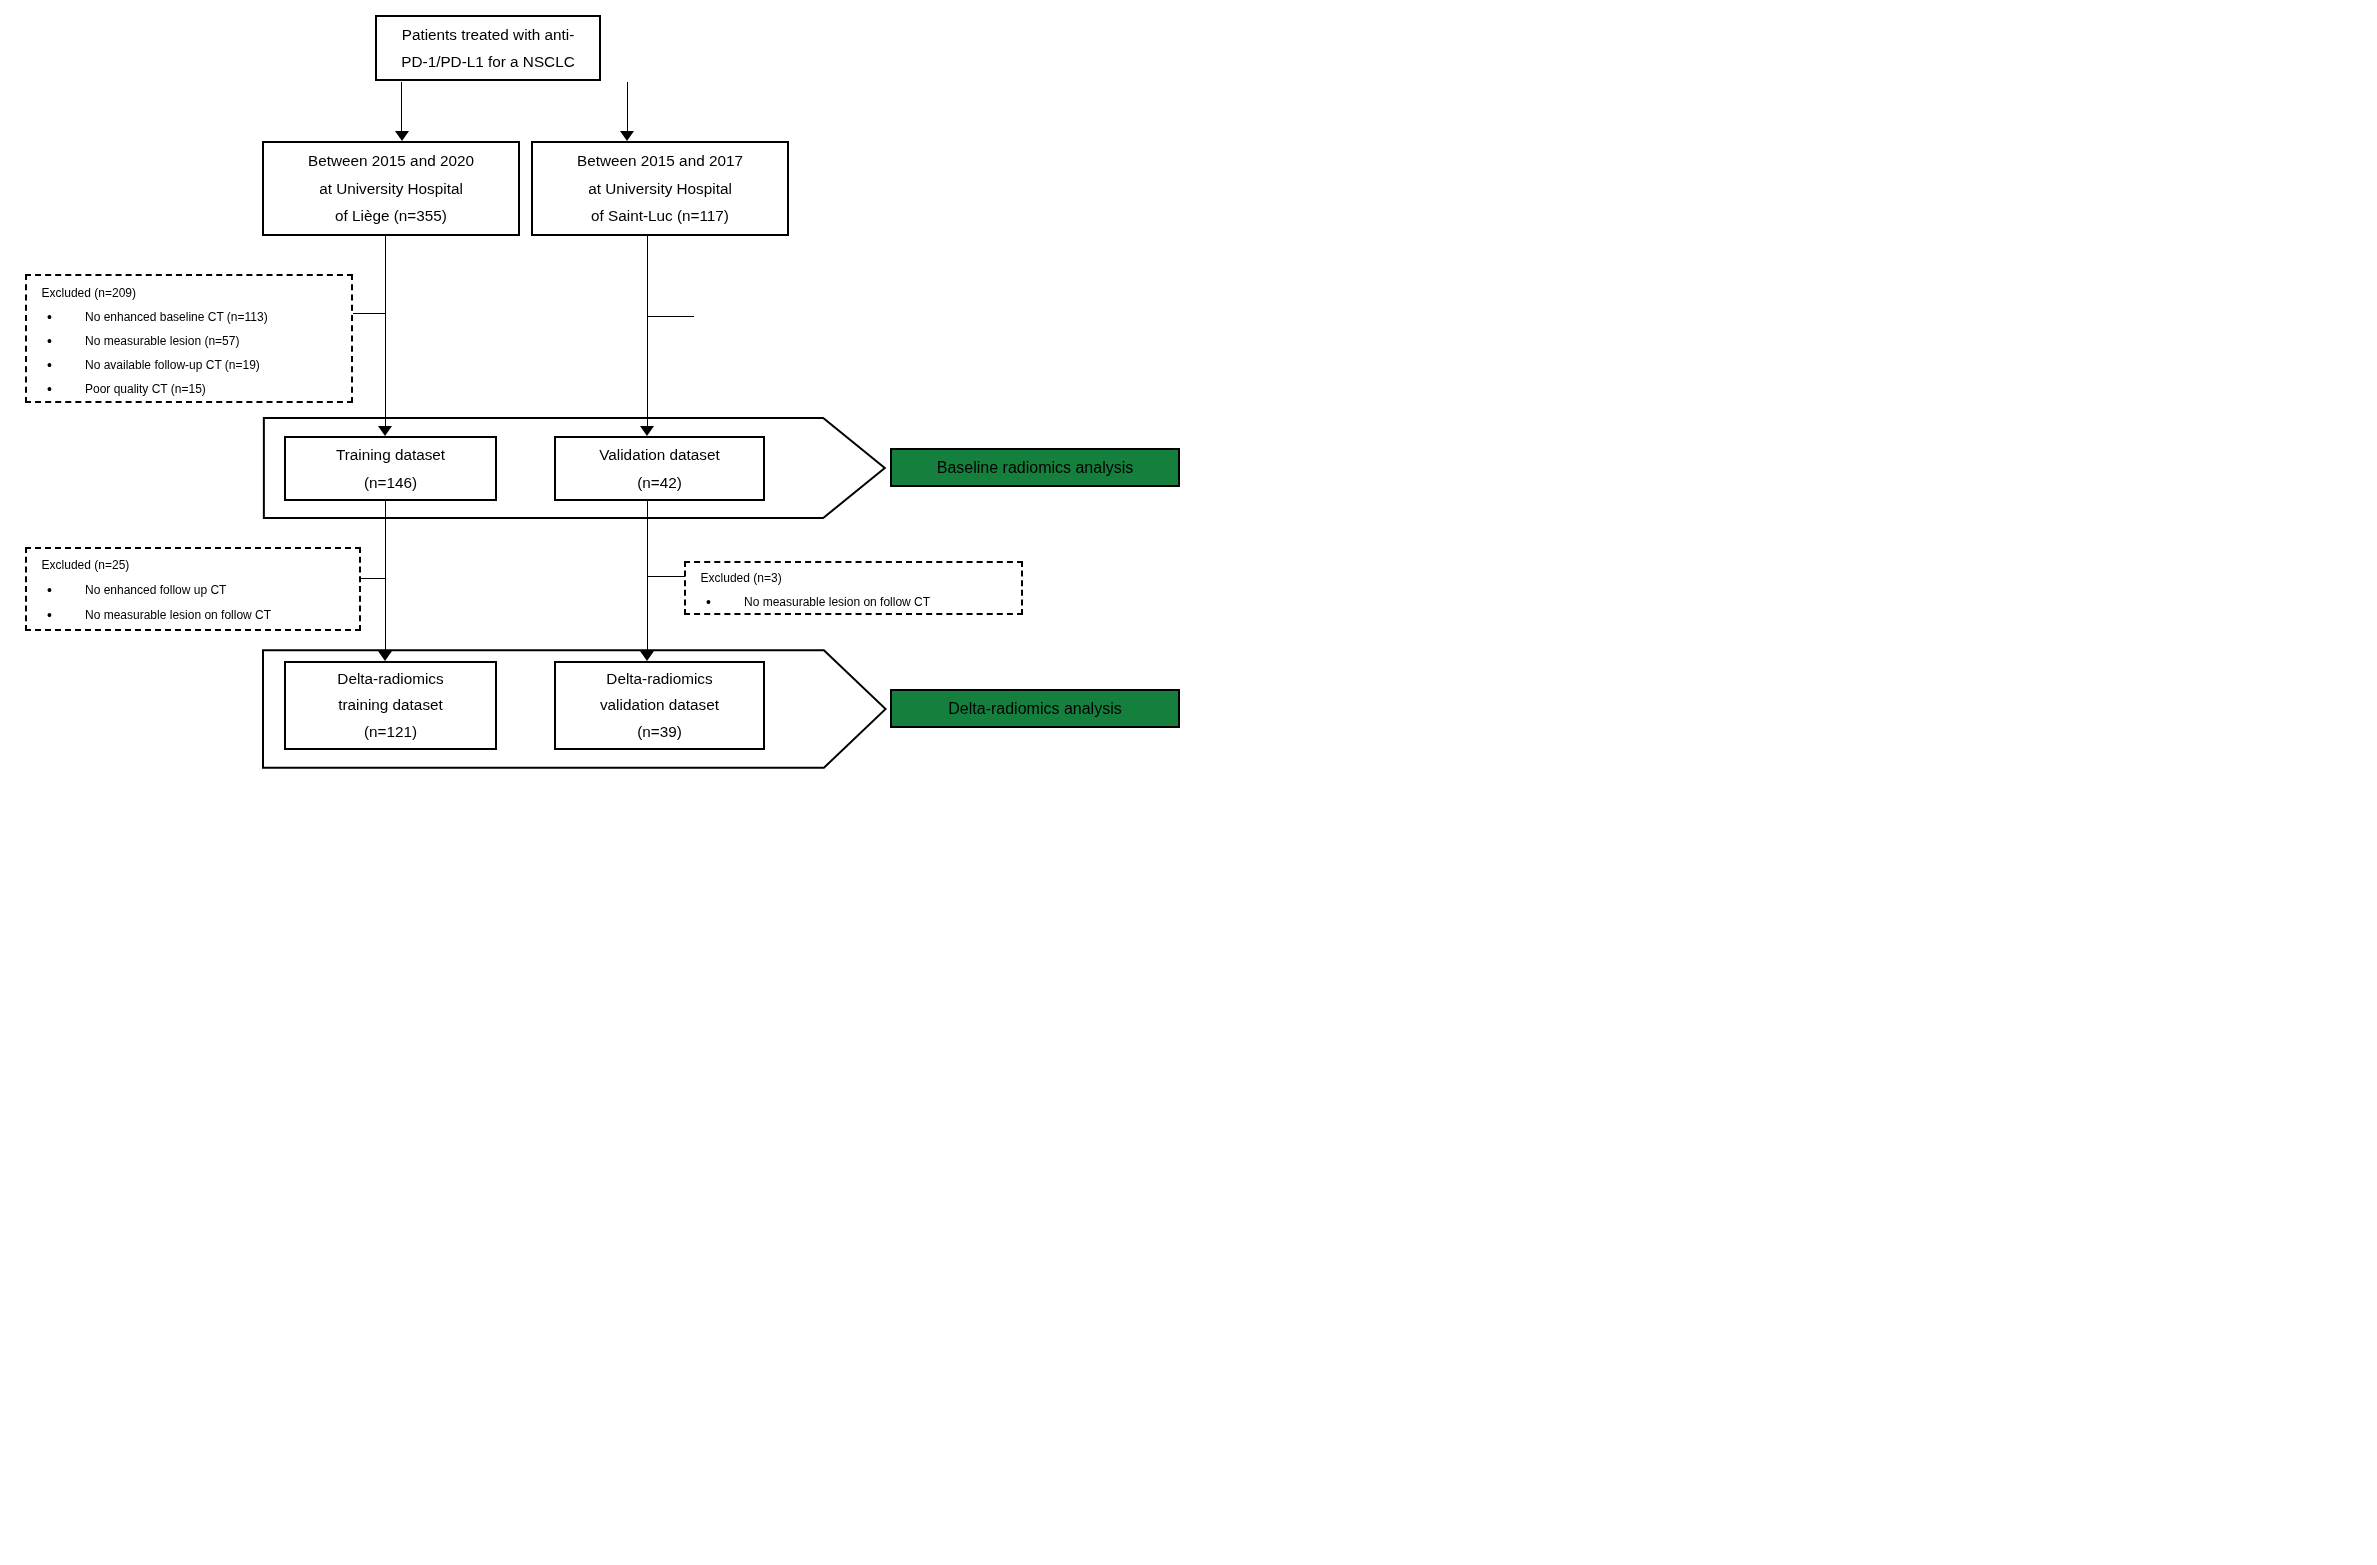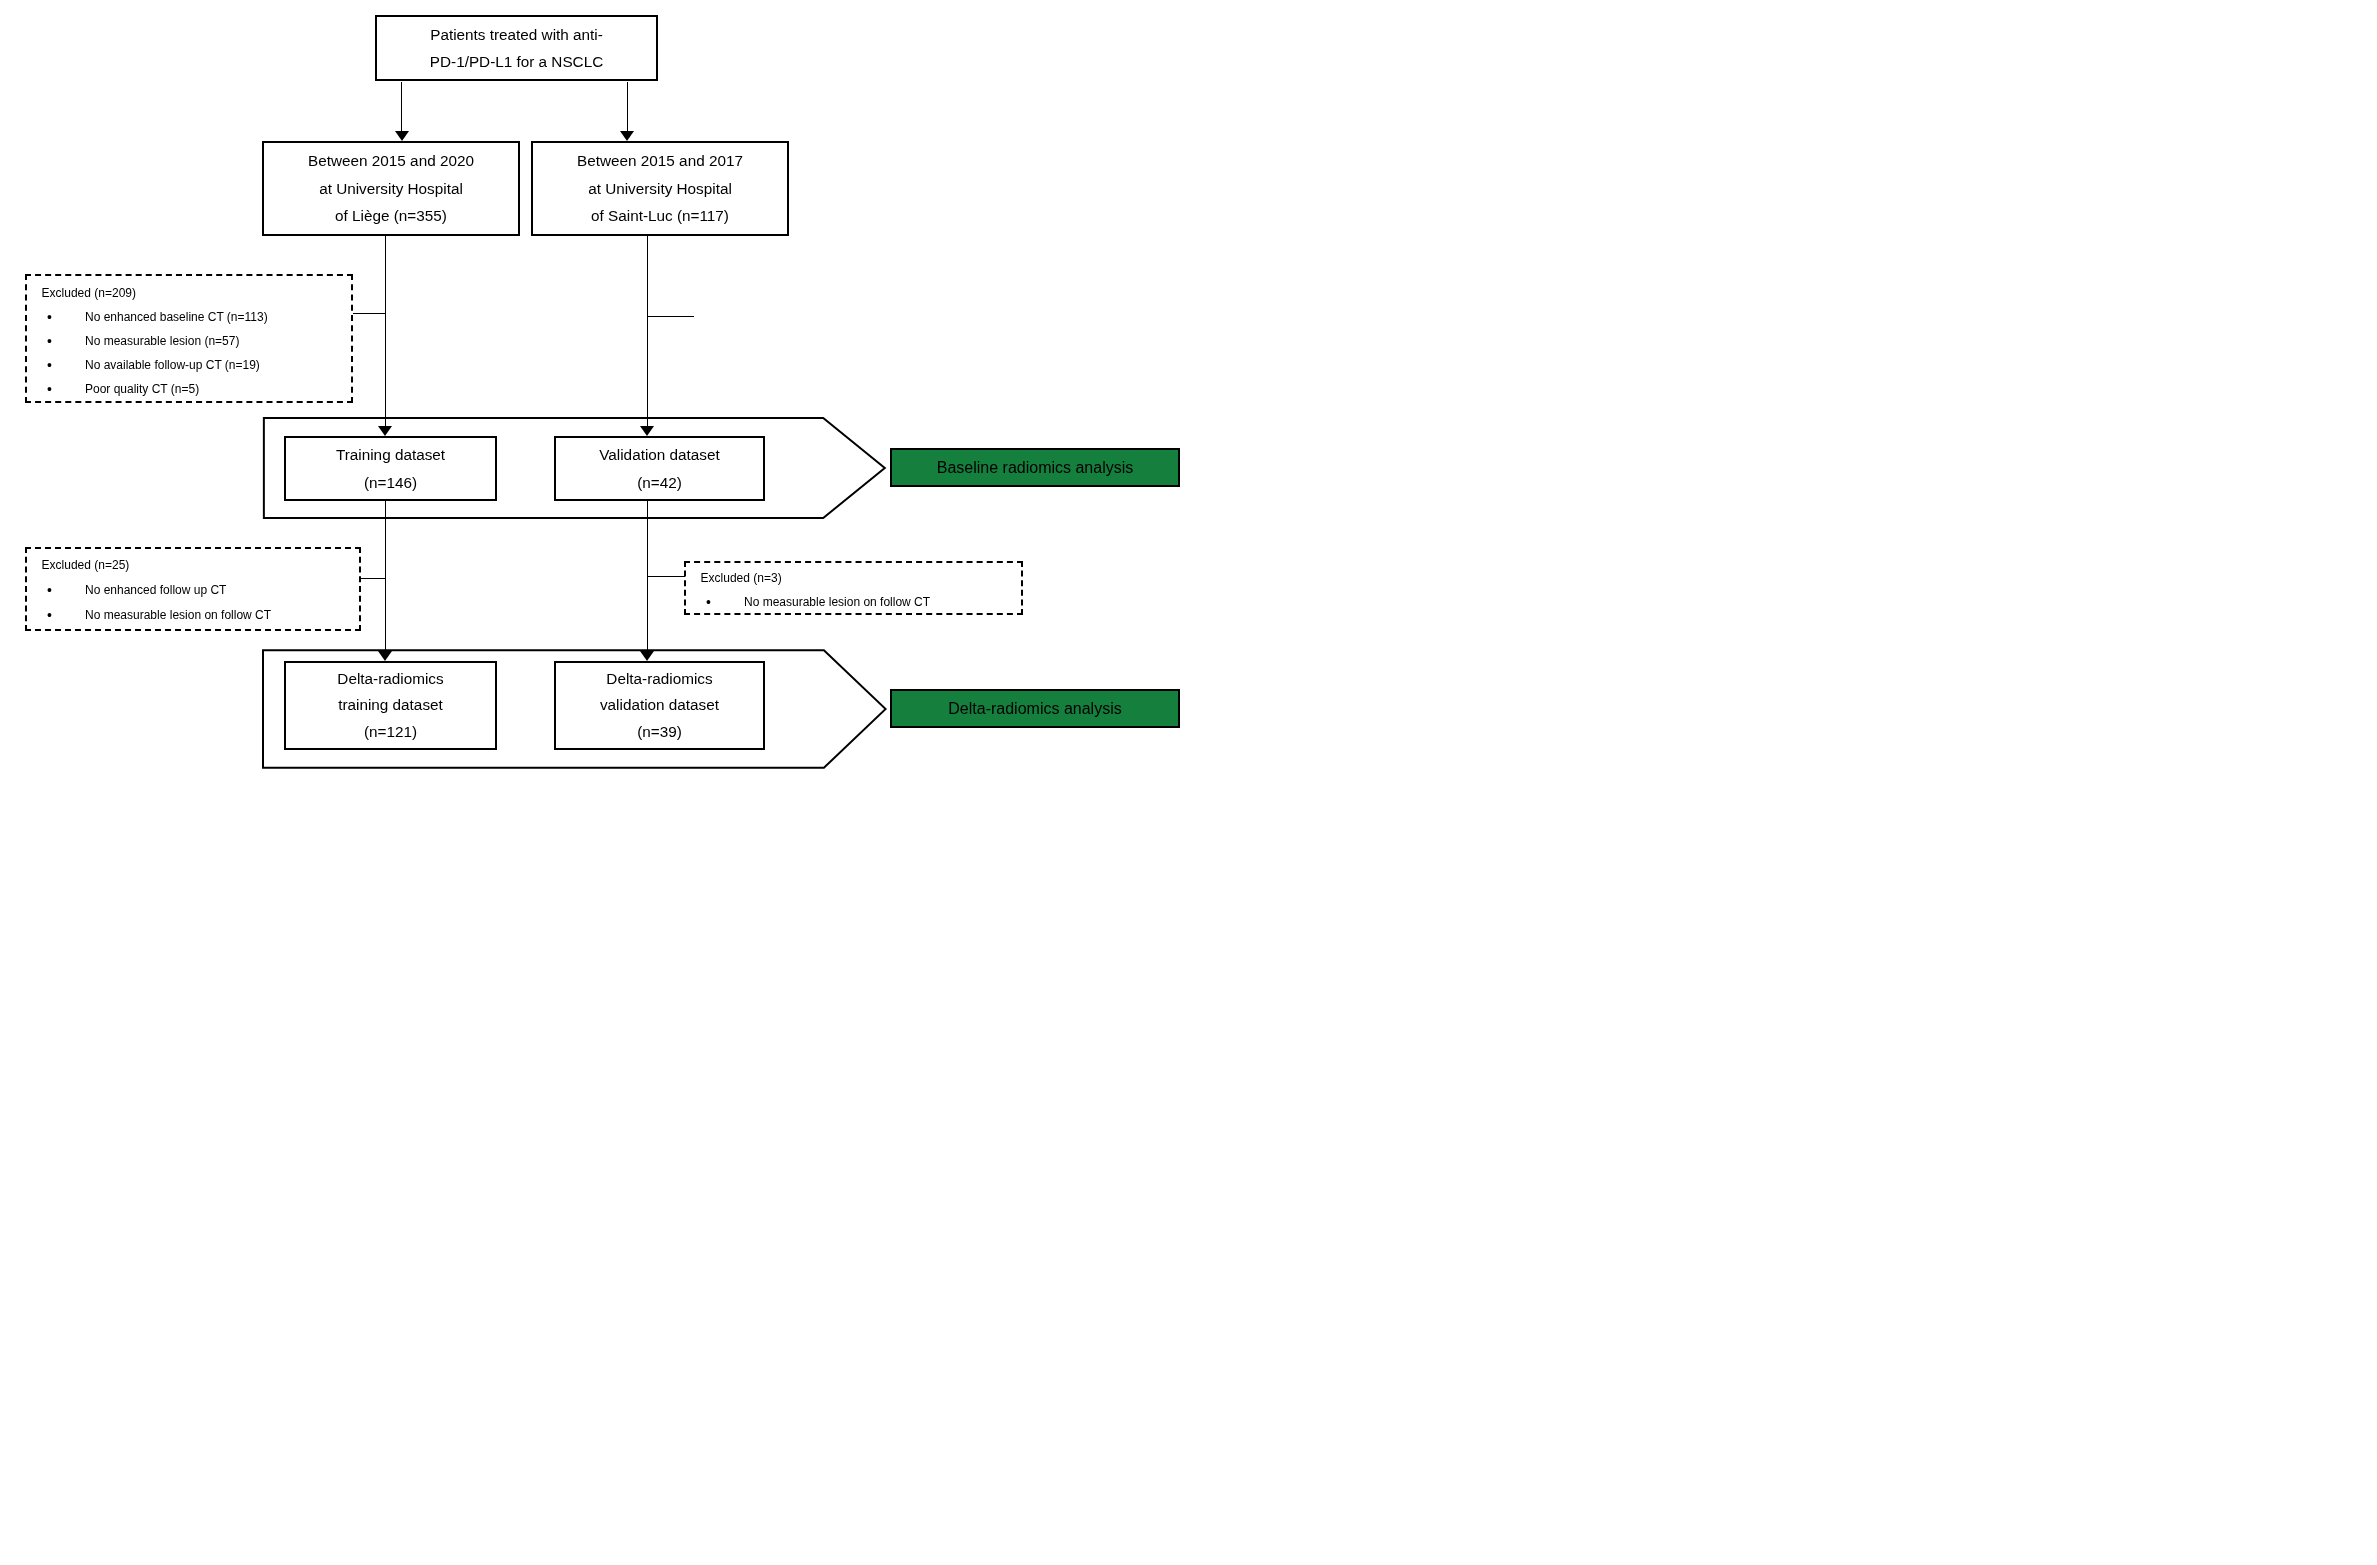--- a/index.html
+++ b/index.html
@@ -89,36 +89,36 @@
 <div class="canvas">
 
   <svg class="container-shape" style="left:262px; top:417px;" width="625" height="102" viewBox="0 0 941 154">
     <polygon points="1.5,1.5 846,1.5 939,77 846,152.5 1.5,152.5" fill="#ffffff" stroke="#000000" stroke-width="3"></polygon>
   </svg>
 
   <svg class="container-shape" style="left:262px; top:649px;" width="625" height="120" viewBox="0 0 941 180">
     <polygon points="1.5,1.5 846,1.5 939,90 846,178.5 1.5,178.5" fill="#ffffff" stroke="#000000" stroke-width="3"></polygon>
   </svg>
 
-  <div class="box thick" style="left:375px; top:15.3px; width:283px; height:66px;">Patients treated with anti-
+  <div class="box thick" style="left:375px; top:15.3px; width:226px; height:66px;">Patients treated with anti-
 PD-1/PD-L1 for a NSCLC</div>
 
   <div class="box" style="left:262px; top:141px; width:258px; height:95px;">Between 2015 and 2020
 at University Hospital
 of Liège (n=355)</div>
   <div class="box" style="left:531px; top:141px; width:258px; height:95px;">Between 2015 and 2017
 at University Hospital
 of Saint-Luc (n=117)</div>
 
   <div class="dashedbox" style="left:25px; top:274px; width:328px; height:129px;">
     <div class="excl-title">Excluded (n=209)</div>
     <div class="excl-item">No enhanced baseline CT (n=113)</div>
     <div class="excl-item">No measurable lesion (n=57)</div>
     <div class="excl-item">No available follow-up CT (n=19)</div>
-    <div class="excl-item">Poor quality CT (n=5)</div>
+    <div class="excl-item">Poor quality CT (n=15)</div>
   </div>
 
 
   <div class="box" style="left:284px; top:436px; width:213px; height:65px;">Training dataset
 (n=146)</div>
   <div class="box" style="left:554px; top:436px; width:211px; height:65px;">Validation dataset
 (n=42)</div>
 
   <div class="stage-label" style="left:890px; top:448px; width:290px; height:39px;">Baseline radiomics analysis</div>
 

